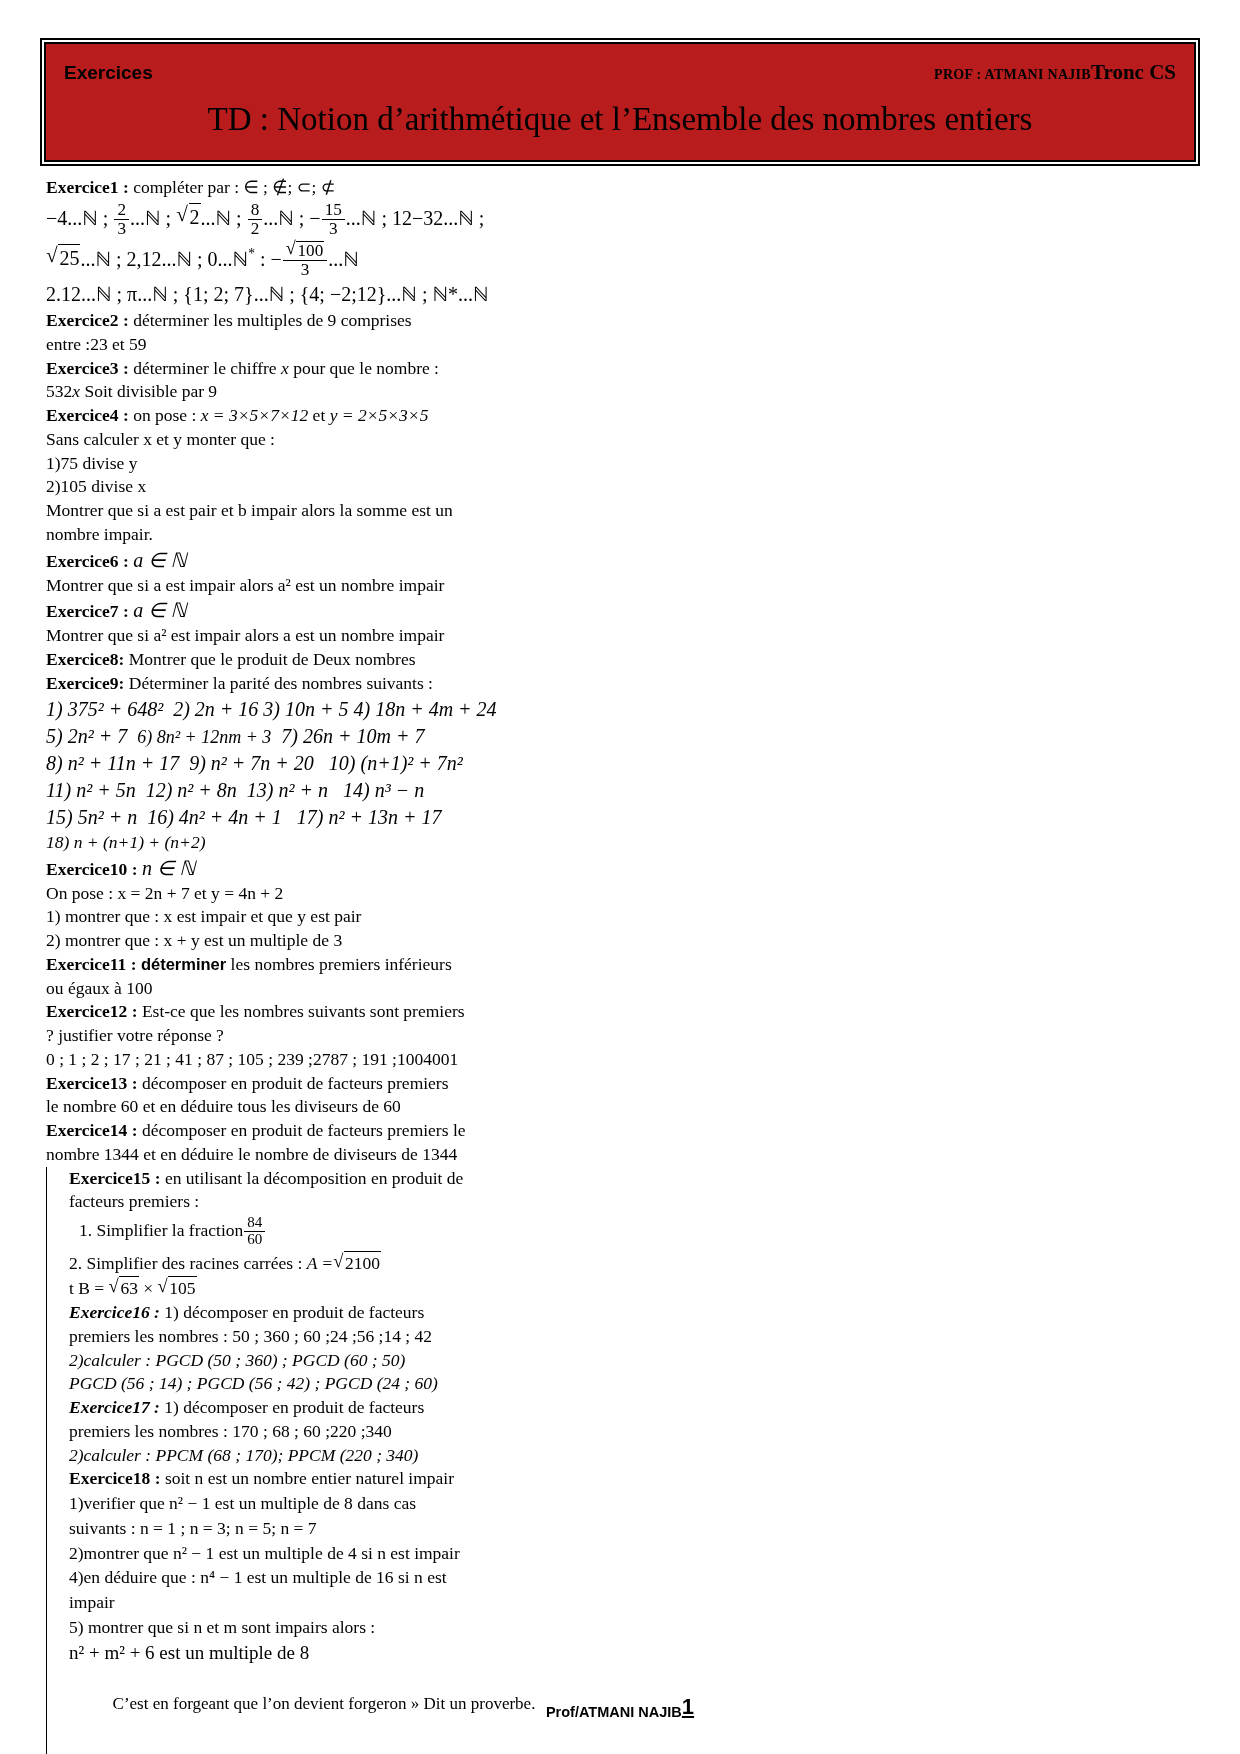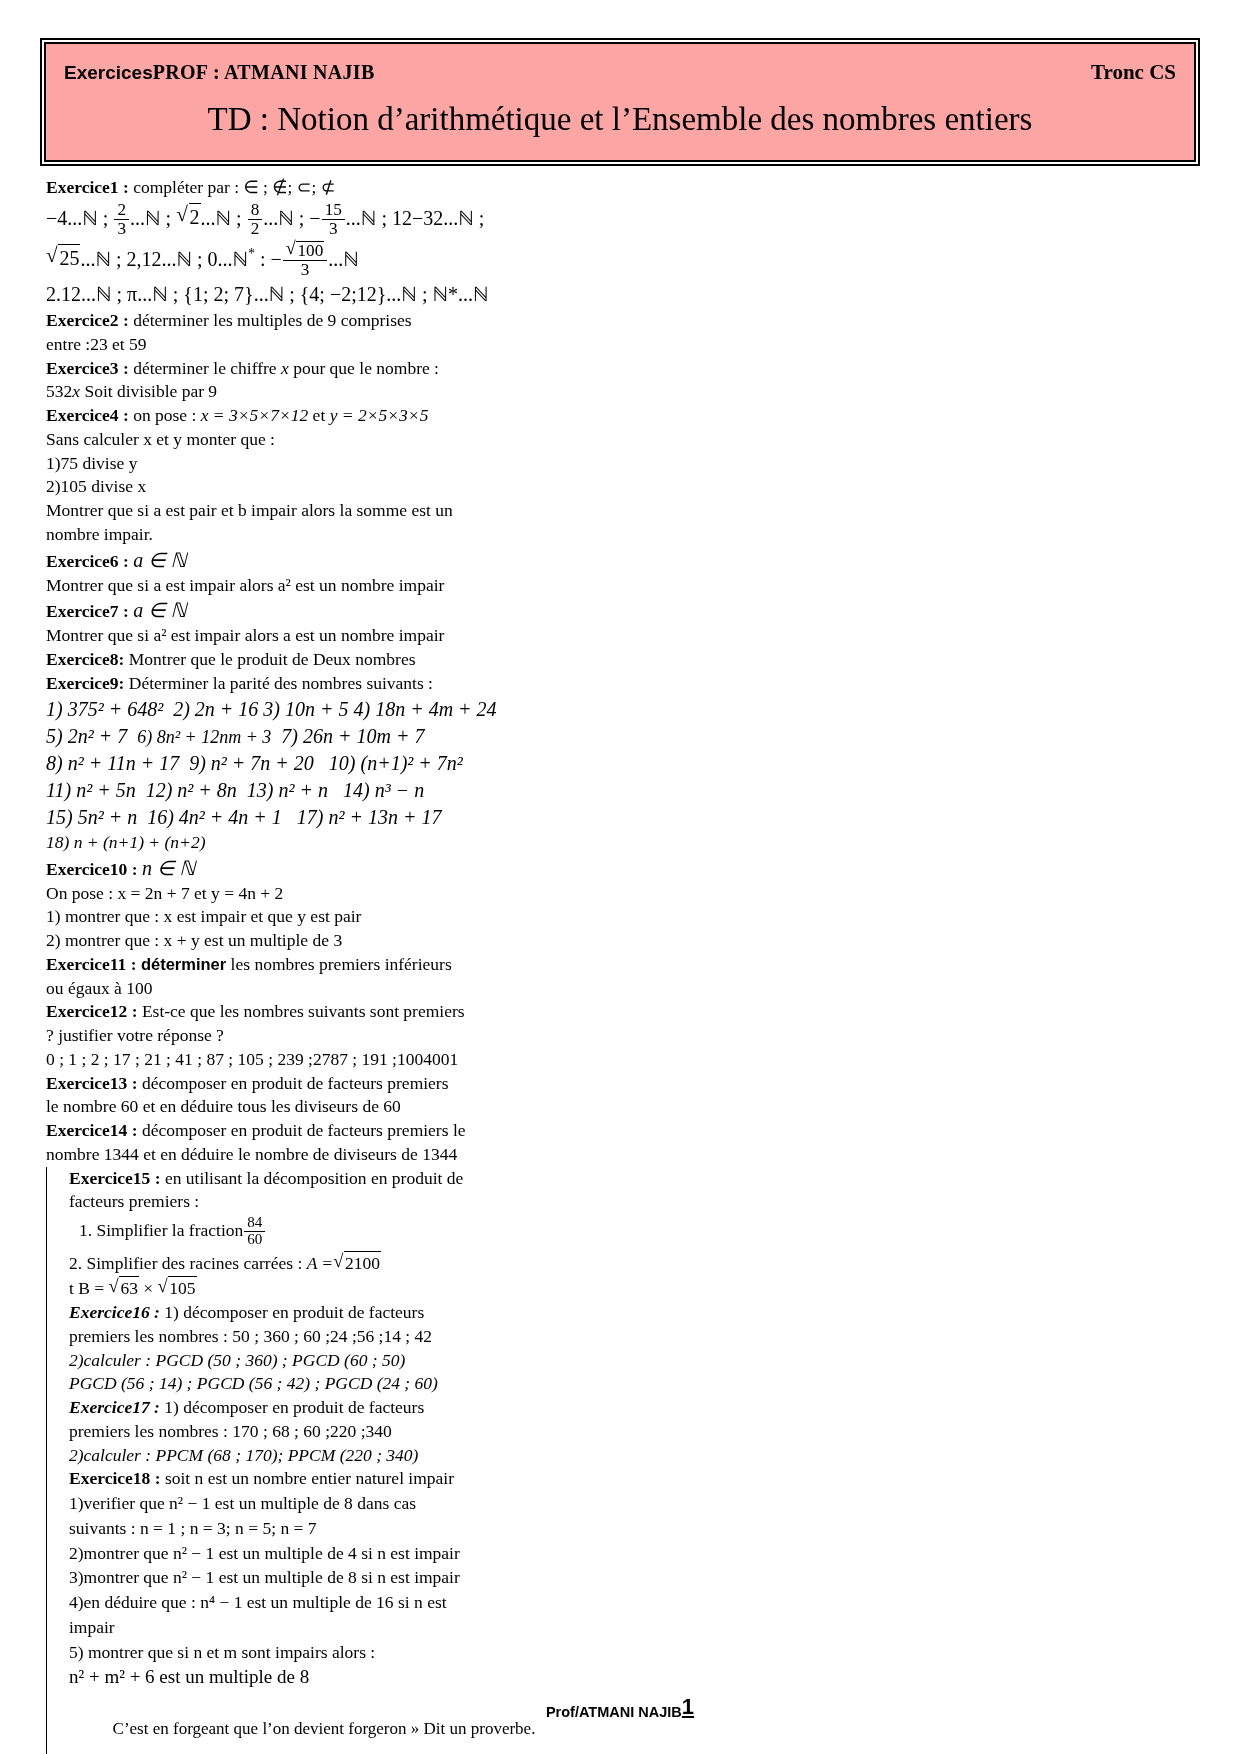--- a/index.html
+++ b/index.html
@@ -15,31 +15,31 @@
     left:0;top:0;width:1240px;height:1754px;
     box-sizing:border-box;
     padding:38px 40px 0 40px;
   }
   
   .header-box{
     border:2px solid #000;
     box-shadow:0 0 0 2px #fff, 0 0 0 4px #000;
     margin:4px 4px 0 4px;
     padding:0;
-    background:#fca5a5;
+    background:#b91c1c;
   }
   .header-row{
     display:flex;
     align-items:baseline;
     padding:16px 18px 6px 18px;
     font-family:"Liberation Sans", sans-serif;
   }
   .hdr-left{font-weight:bold;font-size:19px;font-family:"Liberation Sans", sans-serif;}
   .hdr-center{
-    flex:1;text-align:left;font-weight:bold;font-size:20px;
+    flex:1;text-align:right;font-weight:bold;font-size:14px;
     font-family:"Liberation Serif", serif;letter-spacing:.3px;
   }
   .hdr-right{font-weight:bold;font-size:21px;font-family:"Liberation Serif", serif;}
   .hdr-title{
     text-align:center;
     font-size:33px;
     padding:10px 10px 22px 10px;
     font-family:"Liberation Serif", serif;
     white-space:nowrap;
   }
@@ -288,21 +288,20 @@
       <div class="ln">premiers les nombres :  170 ; 68 ; 60 ;220 ;340</div>
       <div class="ln"><i>2)calculer : PPCM (68 ; 170); PPCM (220 ; 340)</i></div>
 
       <div class="ln">
         <b class="ex">Exercice18 :</b>
         <span>soit  n  est un nombre entier naturel impair</span>
       </div>
       <div class="mathline">1)verifier que n² − 1 est un multiple de 8 dans cas</div>
       <div class="mathline">suivants : n = 1 ; n = 3; n = 5; n = 7</div>
       <div class="mathline">2)montrer que n² − 1 est un multiple de 4 si n est impair</div>
-      <div class="mathline">3)montrer que n² − 1 est un multiple de 8 si n est impair</div>
       <div class="mathline">4)en déduire que : n⁴ − 1 est un multiple de 16 si n  est</div>
       <div class="ln">impair</div>
       <div class="mathline">5) montrer que si n  et m  sont impairs alors :</div>
       <div class="mathline" style="font-size:19px;">n² + m² + 6 est un multiple de 8</div>
 
       <div class="proverb">
         <span class="p1">C’est en forgeant que l’on devient forgeron » Dit un proverbe.</span>
         <span class="p2">C’est en s’entraînant régulièrement aux calculs et exercices</span>
         <span class="p3">Que l’on devient un mathématicien</span>
       </div>

